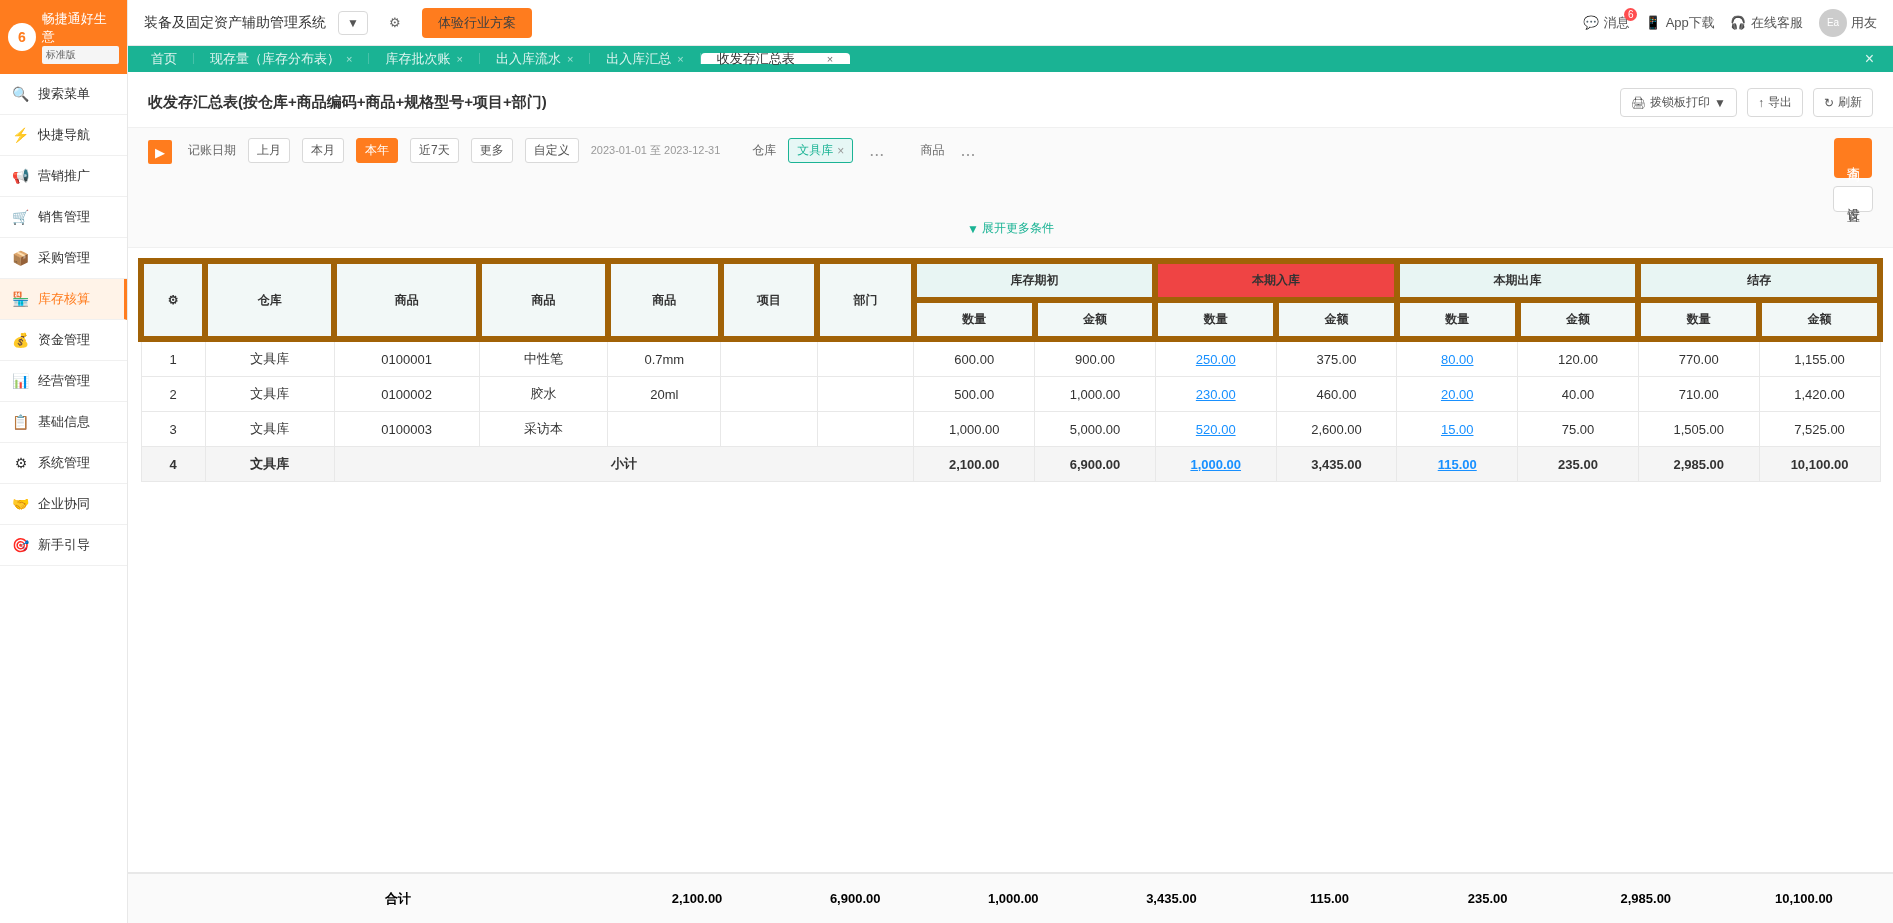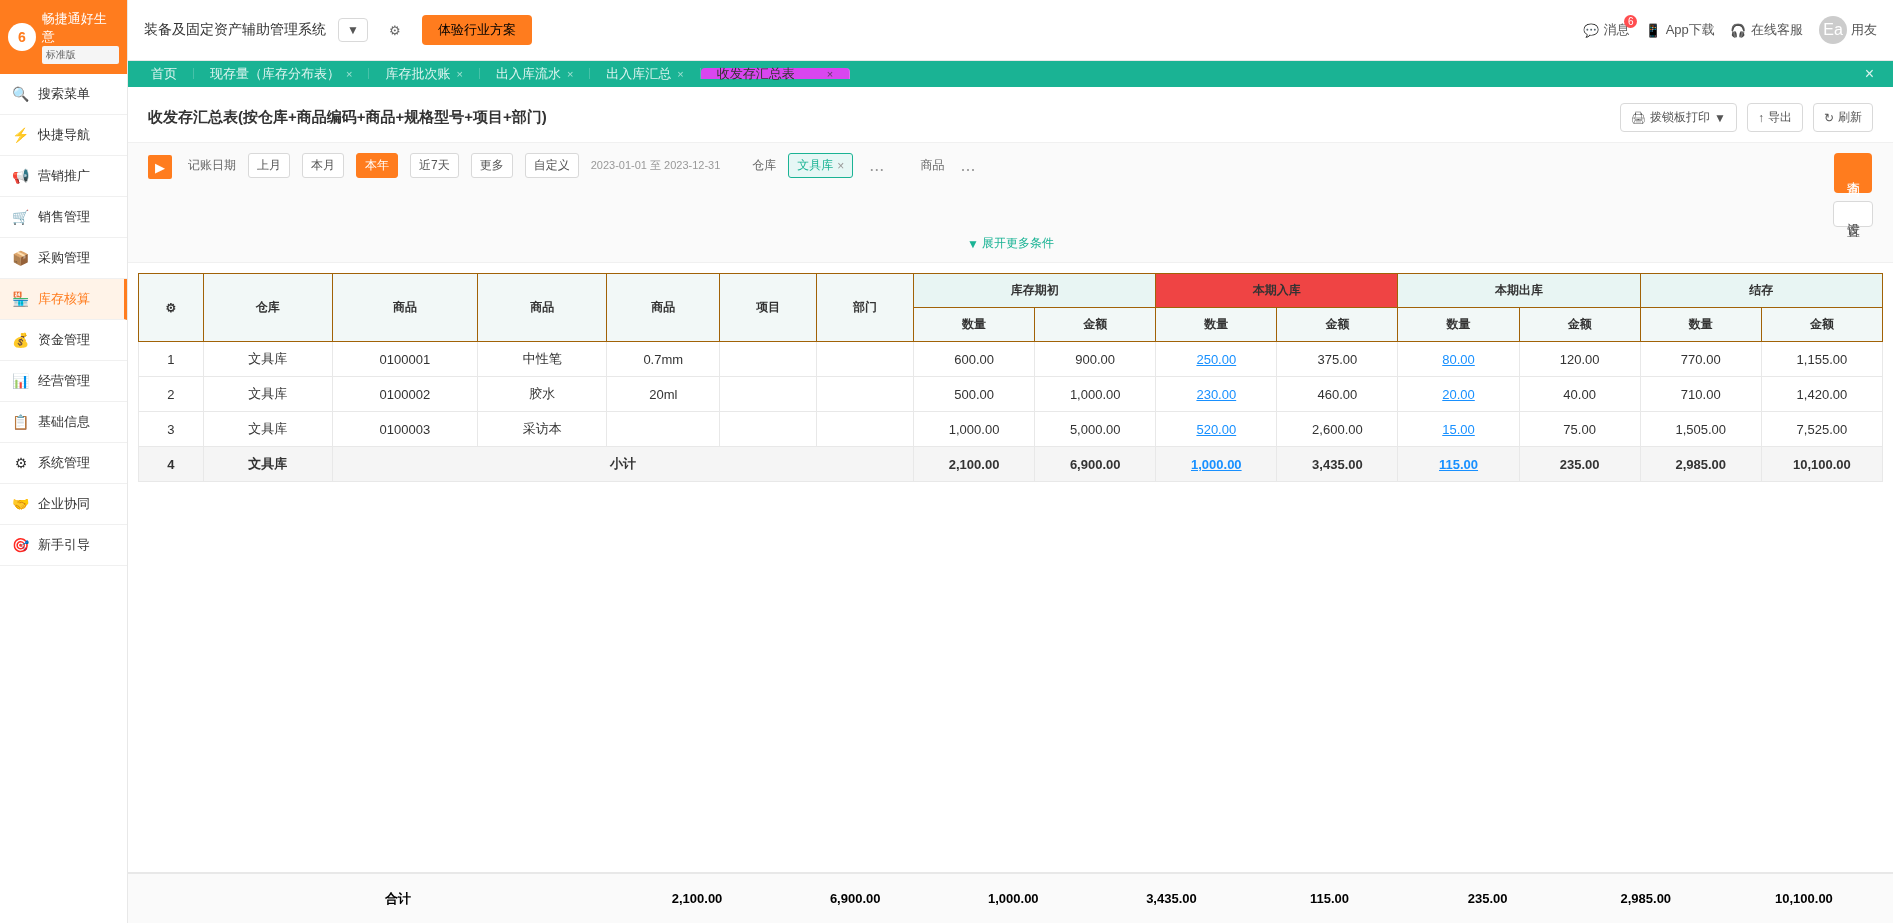--- a/index.html
+++ b/index.html
@@ -13,35 +13,35 @@
     .sidebar-badge { background: #f5f5f5; color: #666; font-size: 10px; padding: 2px 4px; border-radius: 2px; }
     .sidebar-menu { flex: 1; overflow-y: auto; }
     .sidebar-item { display: flex; align-items: center; gap: 8px; padding: 11px 12px; cursor: pointer; color: #333; font-size: 13px; border-bottom: 1px solid #f0f0f0; }
     .sidebar-item.active { background: #fff3e8; color: #ff7c1e; border-right: 3px solid #ff7c1e; }
     .sidebar-item .item-icon { width: 18px; height: 18px; display: flex; align-items: center; justify-content: center; font-size: 14px; }
 
     
     .main { flex: 1; display: flex; flex-direction: column; overflow: hidden; }
 
     
-    .top-header { height: 61px; background: #fff; border-bottom: 1px solid #e8e8e8; display: flex; align-items: center; padding: 0 16px; justify-content: space-between; }
+    .top-header { height: 46px; background: #fff; border-bottom: 1px solid #e8e8e8; display: flex; align-items: center; padding: 0 16px; justify-content: space-between; }
     .top-header-left { display: flex; align-items: center; gap: 12px; }
     .system-title { font-size: 14px; color: #333; }
     .header-dropdown { border: 1px solid #d9d9d9; border-radius: 4px; padding: 4px 8px; font-size: 12px; color: #555; cursor: pointer; display: flex; align-items: center; gap: 4px; }
     .gear-btn { width: 30px; height: 30px; display: flex; align-items: center; justify-content: center; cursor: pointer; color: #666; }
-    .experience-btn { background: #ff7c1e; color: #000000; border: none; border-radius: 4px; padding: 6px 16px; font-size: 13px; cursor: pointer; }
+    .experience-btn { background: #ff7c1e; color: #404040; border: none; border-radius: 4px; padding: 6px 16px; font-size: 13px; cursor: pointer; }
     .top-header-right { display: flex; align-items: center; gap: 16px; font-size: 13px; color: #555; }
     .top-header-right .icon-item { display: flex; align-items: center; gap: 4px; cursor: pointer; position: relative; }
     .badge { background: #ff4d4f; color: #fff; border-radius: 10px; font-size: 10px; padding: 1px 4px; position: absolute; top: -6px; right: -8px; }
-    .user-avatar { width: 28px; height: 28px; border-radius: 50%; background: #ccc; display: flex; align-items: center; justify-content: center; color: #fff; font-size: 16px; }
+    .user-avatar { width: 28px; height: 28px; border-radius: 50%; background: #ccc; display: flex; align-items: center; justify-content: center; color: #fff; font-size: 10px; }
 
     
     .tab-bar { height: 26px; background: #1ab394; display: flex; align-items: stretch; padding: 7px; border-bottom: 1px solid #1ab394; }
     .tab-item { display: flex; align-items: center; padding: 0 16px; gap: 6px; cursor: pointer; font-size: 13px; color: rgba(255,255,255,0.85); white-space: nowrap; border-right: 1px solid rgba(255,255,255,0.2); }
-    .tab-item.active { background: #d946ef; color: #333; border-radius: 4px 4px 0 0; gap: 32px; }
+    .tab-item.active { background: #ffffff; color: #333; border-radius: 4px 4px 0 0; gap: 32px; }
     .tab-close { font-size: 11px; opacity: 0.7; }
     .tab-bar-close { margin-left: auto; display: flex; align-items: center; padding: 0 12px; color: rgba(255,255,255,0.85); cursor: pointer; font-size: 16px; }
 
     
     .page-content { flex: 1; overflow-y: auto; background: #fff; padding: 0; }
 
     
     .page-header { padding: 16px 20px 10px; border-bottom: 1px solid #f0f0f0; display: flex; align-items: center; justify-content: space-between; }
     .page-title { font-size: 15px; font-weight: 600; color: #333; }
     .page-header-actions { display: flex; align-items: center; gap: 10px; }
@@ -49,21 +49,21 @@
     .refresh-btn { display: flex; align-items: center; gap: 4px; padding: 5px 10px; border: 1px solid #d9d9d9; border-radius: 4px; background: #fff; cursor: pointer; font-size: 12px; color: #555; }
     .date-btn { padding: 3px 8px; border: 1px solid #d9d9d9; border-radius: 3px; font-size: 12px; cursor: pointer; background: #fff; color: #555; }
     .date-btn.active { background: #ff7c1e; color: #fff; border-color: #ff7c1e; }
     .warehouse-tag { display: flex; align-items: center; gap: 4px; background: #e6f7f5; border: 1px solid #1ab394; border-radius: 3px; padding: 3px 8px; font-size: 12px; color: #1ab394; cursor: pointer; }
     .warehouse-tag .close { color: #999; cursor: pointer; }
     .filter-more { color: #999; font-size: 18px; cursor: pointer; padding: 0 4px; }
 
     
     .table-wrap { padding: 0 10px; }
     table { width: 100%; border-collapse: collapse; font-size: 13px; }
-    thead tr th { background: #f2f8f7; color: #333; font-weight: 600; text-align: center; padding: 8px 6px; border: 1px solid #a16207; font-size: 12px; }
+    thead tr th { background: #f2f8f7; color: #333; font-weight: 600; text-align: center; padding: 8px 6px; border: 6px solid #a16207; font-size: 12px; }
     tbody tr td { text-align: center; padding: 8px 6px; border: 1px solid #e8e8e8; color: #333; }
     tbody tr.subtotal td { background: #f5f5f5; font-weight: 700; }
     .link-text { color: #1890ff; text-decoration: underline; cursor: pointer; }
 
     .side-query-btn { background: #ff7c1e; color: #fff; border: none; border-radius: 4px; padding: 18px 10px; writing-mode: vertical-rl; font-size: 13px; cursor: pointer; letter-spacing: 2px; }
     .side-set-btn { background: #fff; color: #555; border: 1px solid #d9d9d9; border-radius: 4px; padding: 10px 10px; writing-mode: vertical-rl; font-size: 13px; cursor: pointer; margin-top: 4px; letter-spacing: 2px; }
 
     .collapse-btn { background: none; border: none; color: #1ab394; cursor: pointer; font-size: 12px; display: flex; align-items: center; gap: 3px; }
 
     

